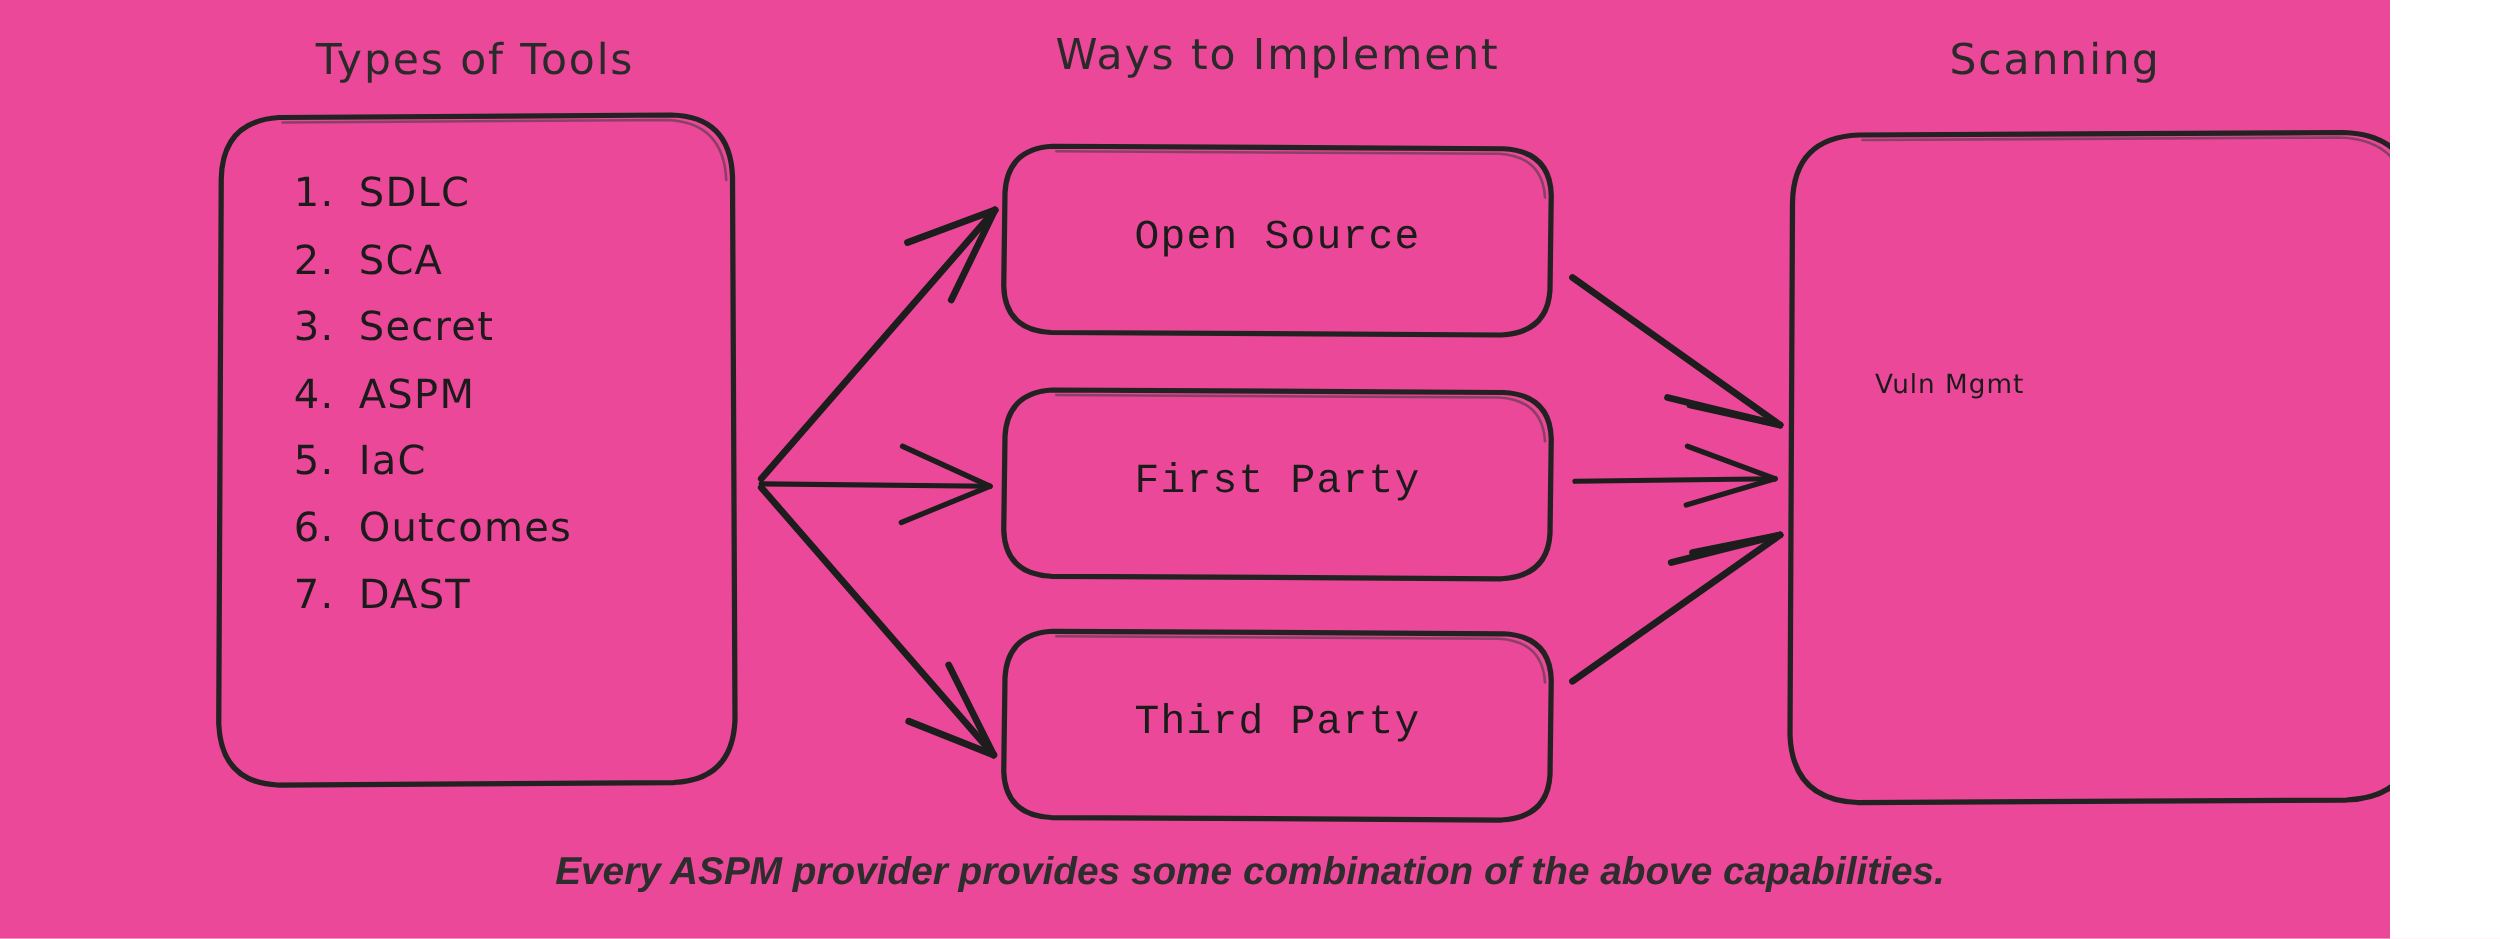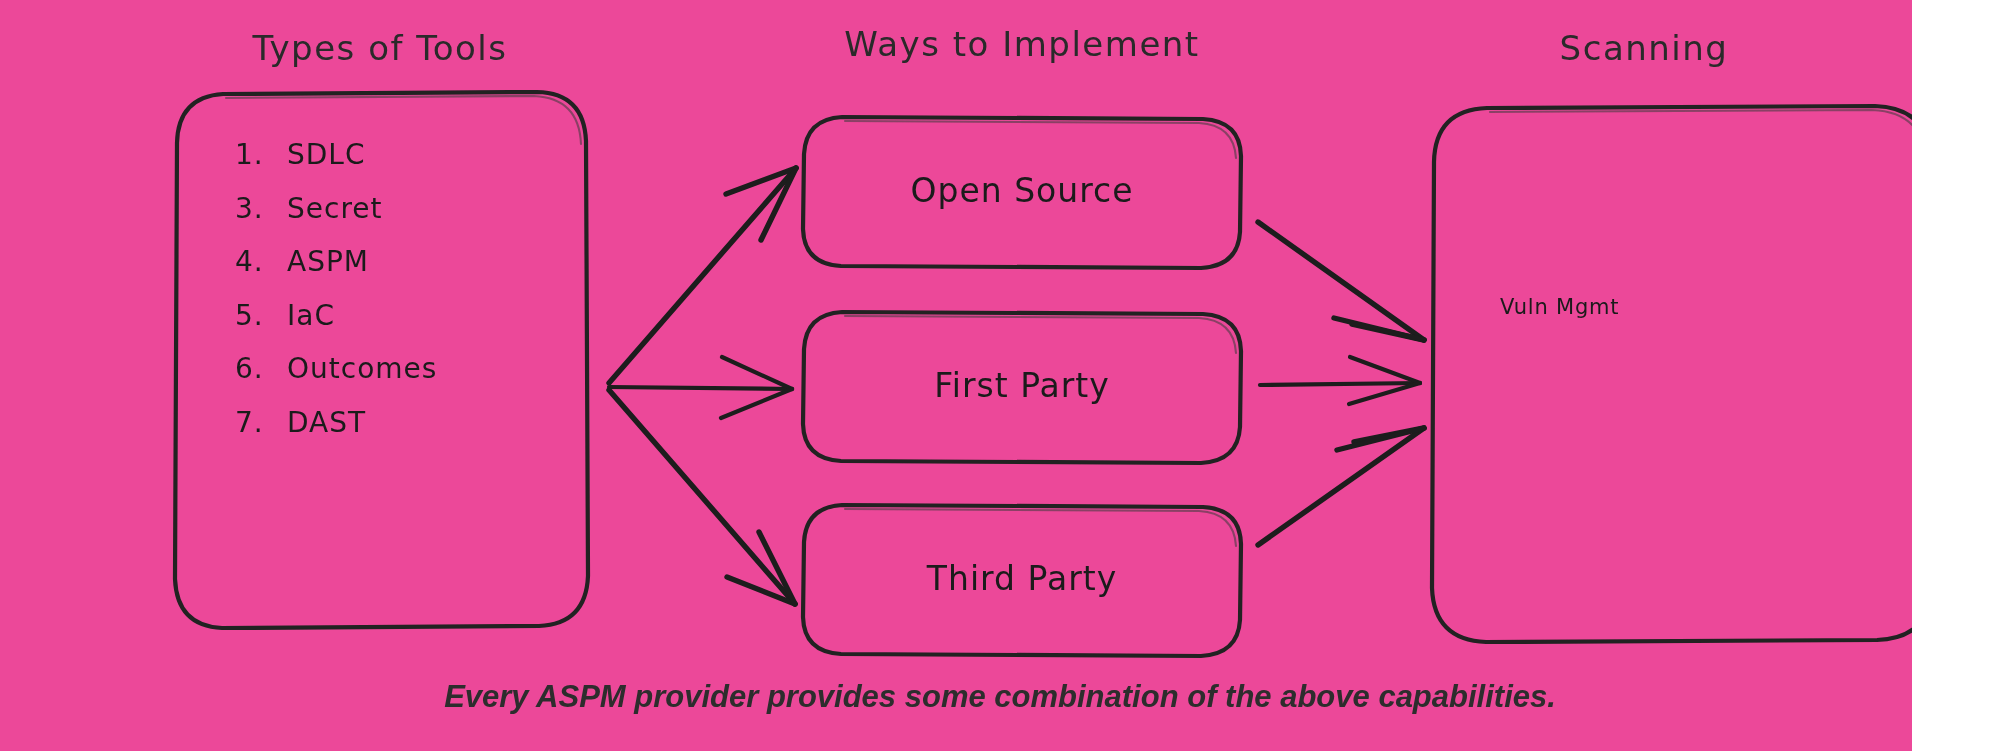--- a/index.html
+++ b/index.html
@@ -35,31 +35,32 @@
     transform: translateX(-50%);
     letter-spacing: 1.5px;
   }
   .box-label {
     position: absolute;
     font-size: 33px;
     color: #1b1b1b;
     white-space: nowrap;
     transform: translate(-50%, -50%);
     letter-spacing: 1px;
+    font-family: Liberation Mono, monospace;
   }
   .tools-list {
     position: absolute;
     left: 235px;
     top: 128px;
     list-style: none;
     margin: 0;
     padding: 0;
   }
   .tools-list li {
-    font-size: 28px;
+    font-size: 32px;
     line-height: 53.5px;
     color: #1b1b1b;
     white-space: nowrap;
     letter-spacing: 1px;
   }
   .tools-list li .num {
     display: inline-block;
     width: 52px;
   }
   .outcome-text {
@@ -162,20 +163,23 @@
 
   <div class="col-title hand" style="left:1022px; top:24px;">Ways to Implement</div>
 
   <div class="col-title hand" style="left:1644px; top:28px;">Scanning</div>
 
   <ul class="tools-list">
     <li>
       <span class="num">1.</span><span>SDLC</span>
     </li>
     <li>
+      <span class="num">2.</span><span>SCA</span>
+    </li>
+    <li>
       <span class="num">3.</span><span>Secret</span>
     </li>
     <li>
       <span class="num">4.</span><span>ASPM</span>
     </li>
     <li>
       <span class="num">5.</span><span>IaC</span>
     </li>
     <li>
       <span class="num">6.</span><span>Outcomes</span>

